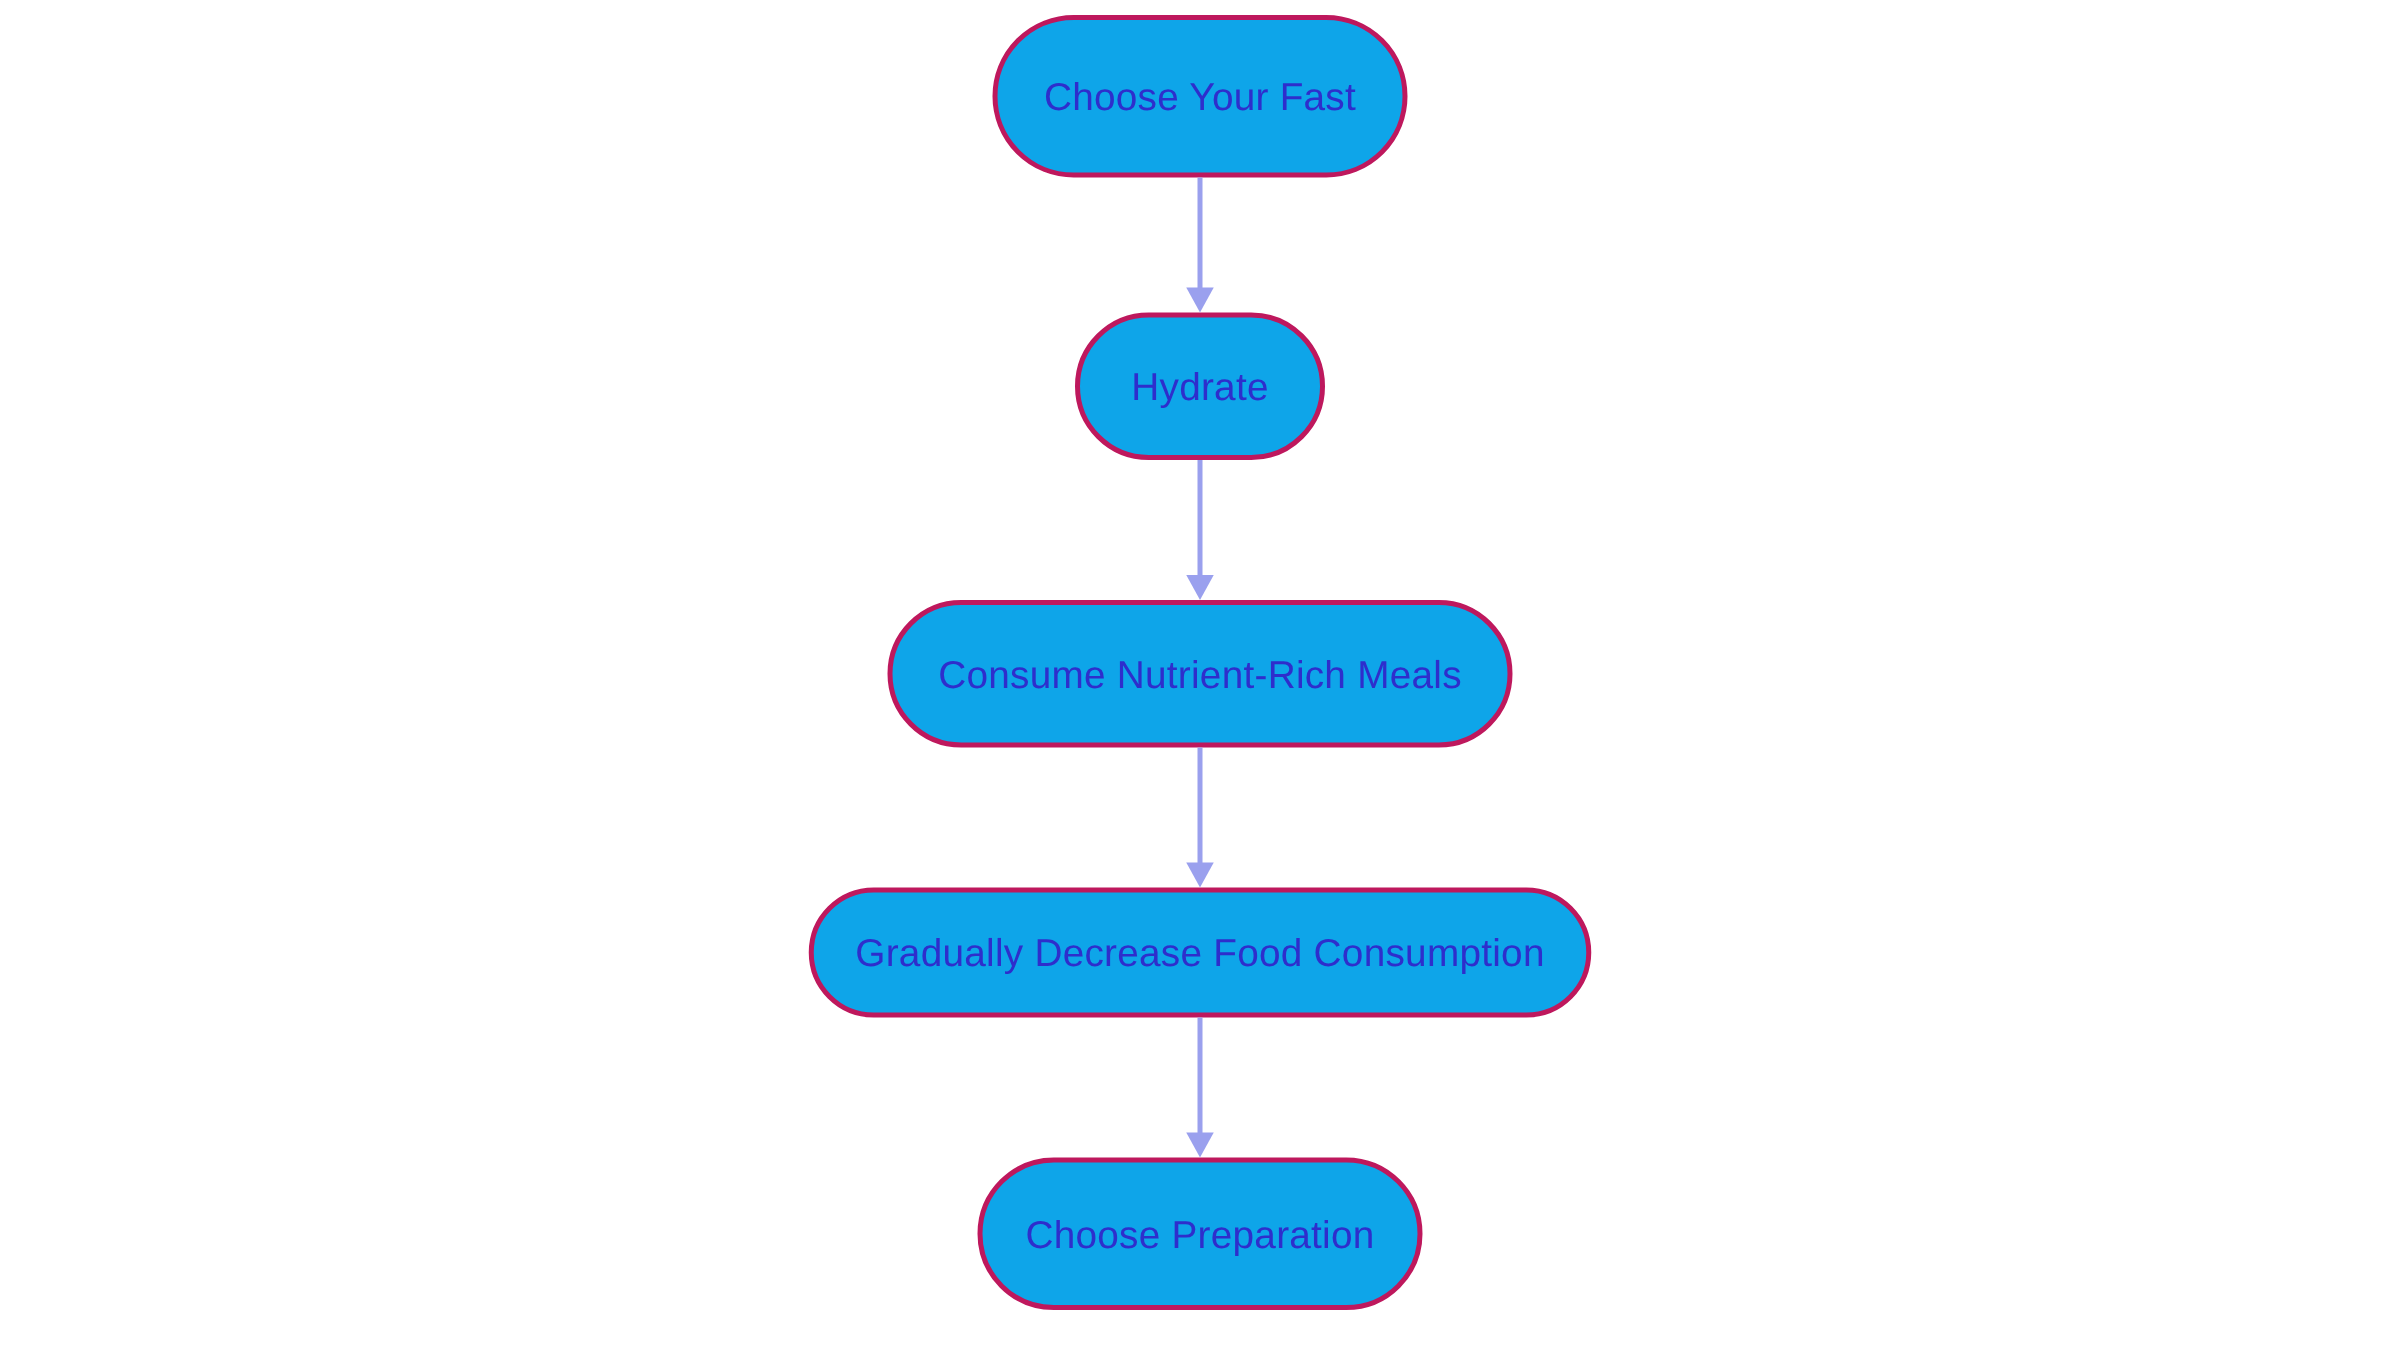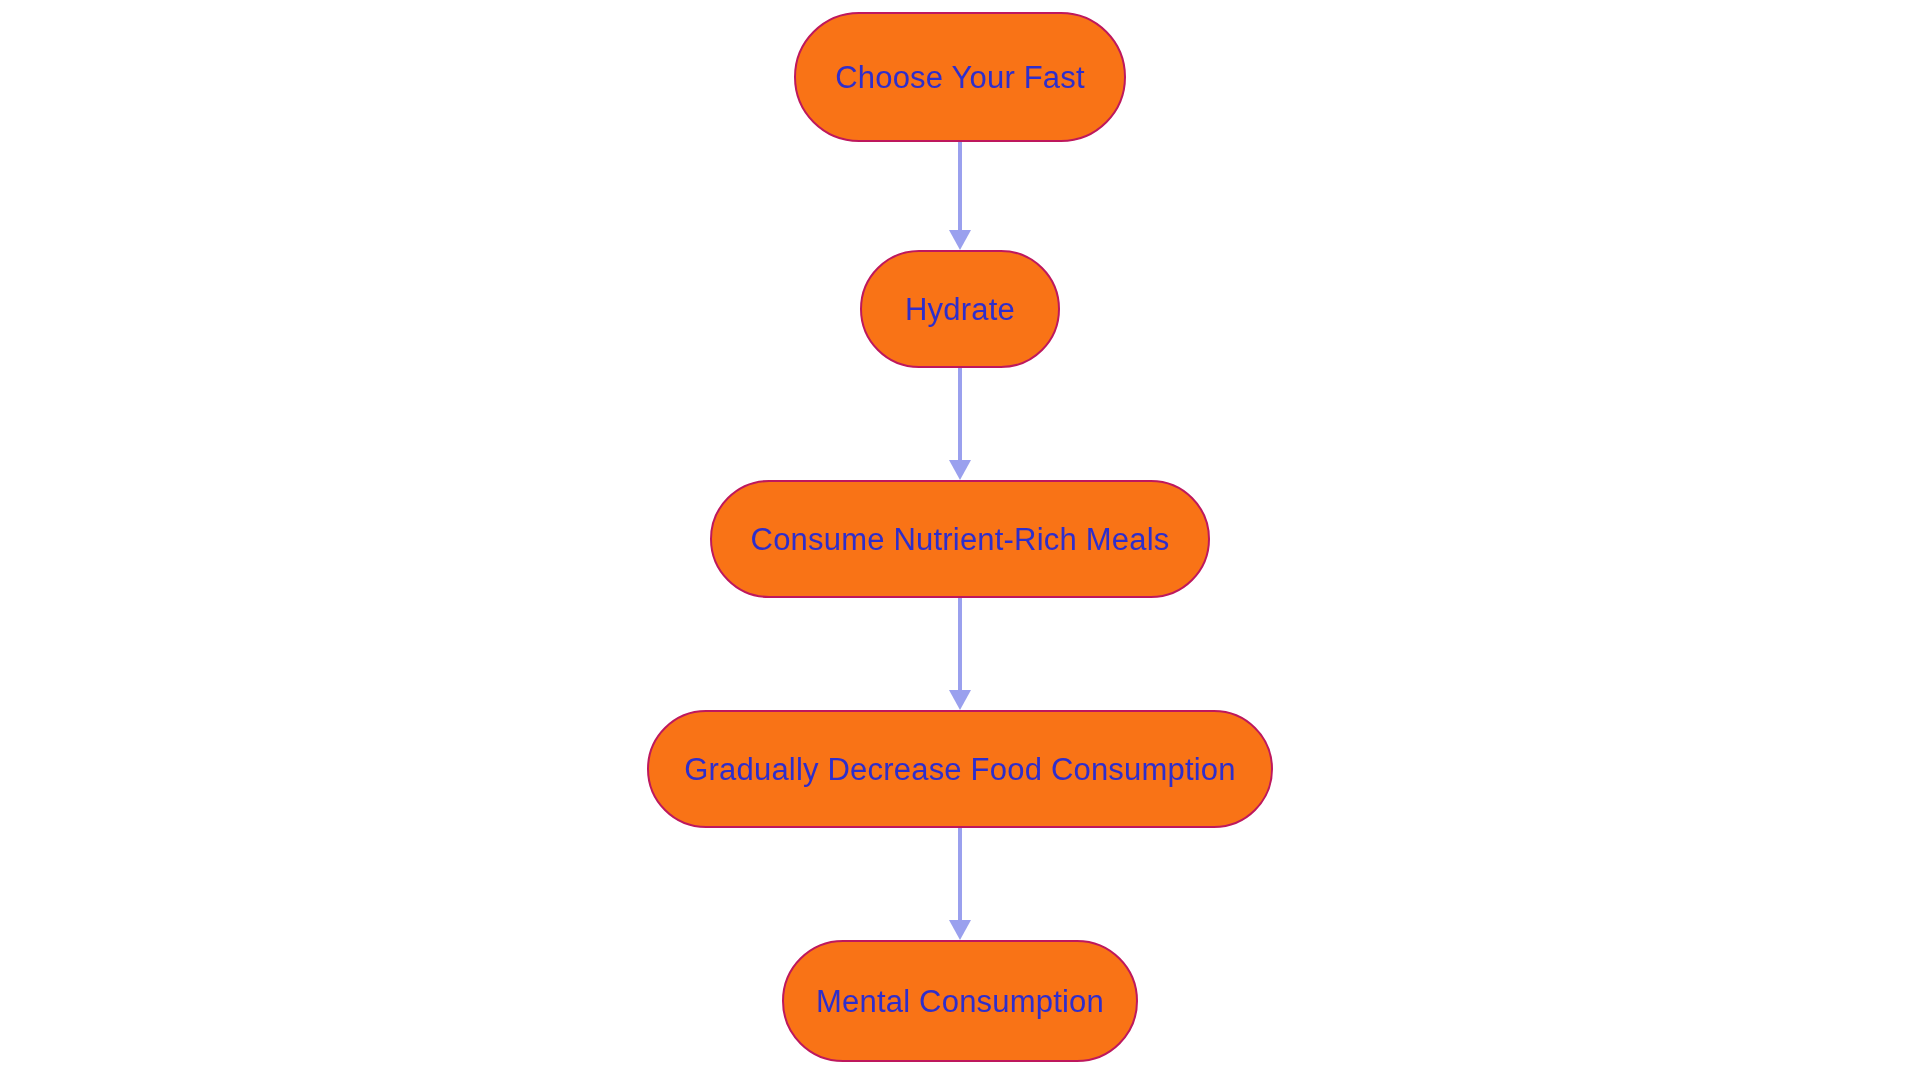--- a/index.html
+++ b/index.html
@@ -32,22 +32,22 @@
     align-items: center;
     justify-content: flex-start;
   }
 
   
   .node {
     box-sizing: border-box;
     display: flex;
     align-items: center;
     justify-content: center;
-    background: #f97316;
-    border: 2px solid #be185d;
+    background: #0ea5e9;
+    border: 4px solid #be185d;
     border-radius: 999px;
     color: #2e2ecc;
     font-family: "Liberation Sans", sans-serif;
     font-size: 31px;
     font-weight: 400;
     line-height: 1;
     white-space: nowrap;
     letter-spacing: 0.2px;
     padding: 0 46px;
   }
@@ -55,21 +55,21 @@
   .node-label {
     color: #2e2ecc;
     font-size: 31px;
     line-height: 1;
   }
 
   
   .node-1 { width: 332px; height: 130px; }
   .node-2 { width: 200px; height: 118px; text-align: center; }
   .node-3 { width: 500px; height: 118px; }
-  .node-4 { width: 626px; height: 118px; }
+  .node-4 { width: 626px; height: 104px; }
   .node-5 { width: 356px; height: 122px; }
 
   
   .connector {
     position: relative;
     width: 26px;
     display: flex;
     flex-direction: column;
     align-items: center;
     justify-content: flex-start;
@@ -133,17 +133,17 @@
     <div class="node node-4">
       <span class="node-label">Gradually Decrease Food Consumption</span>
     </div>
 
     <div class="connector conn-4">
       <div class="connector-line"></div>
       <div class="connector-head"></div>
     </div>
 
     <div class="node node-5">
-      <span class="node-label">Mental Consumption</span>
+      <span class="node-label">Choose Preparation</span>
     </div>
 
   </div>
 </div>
 
 </body></html>

